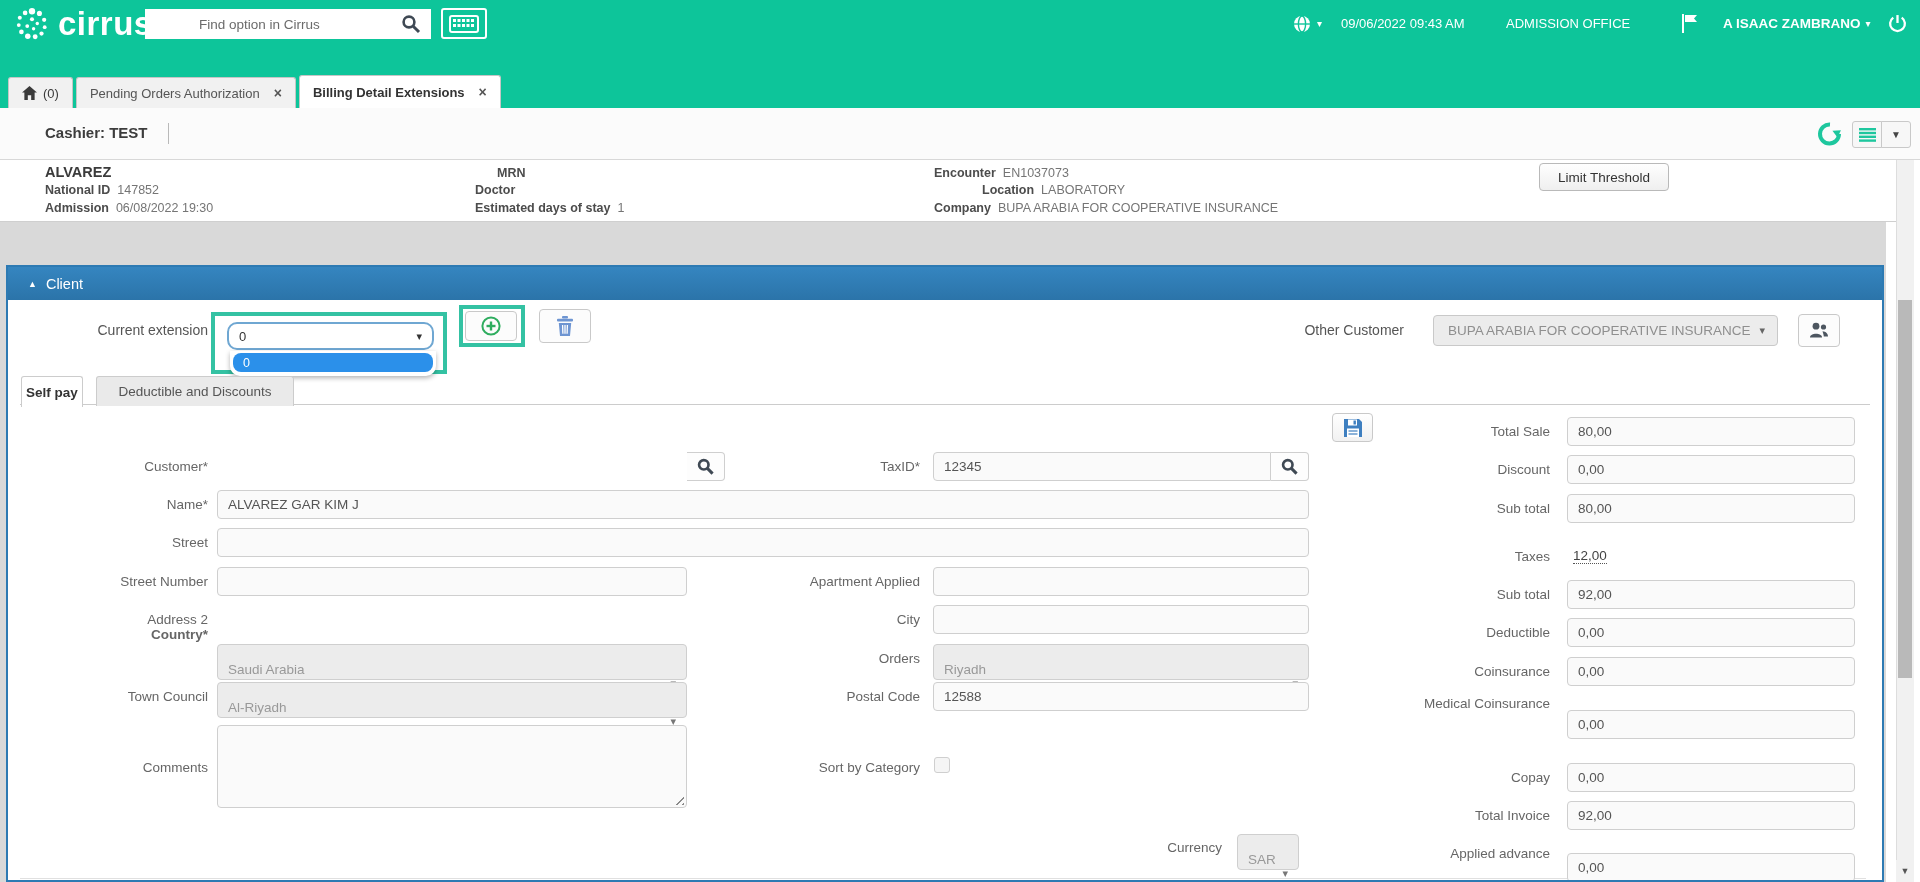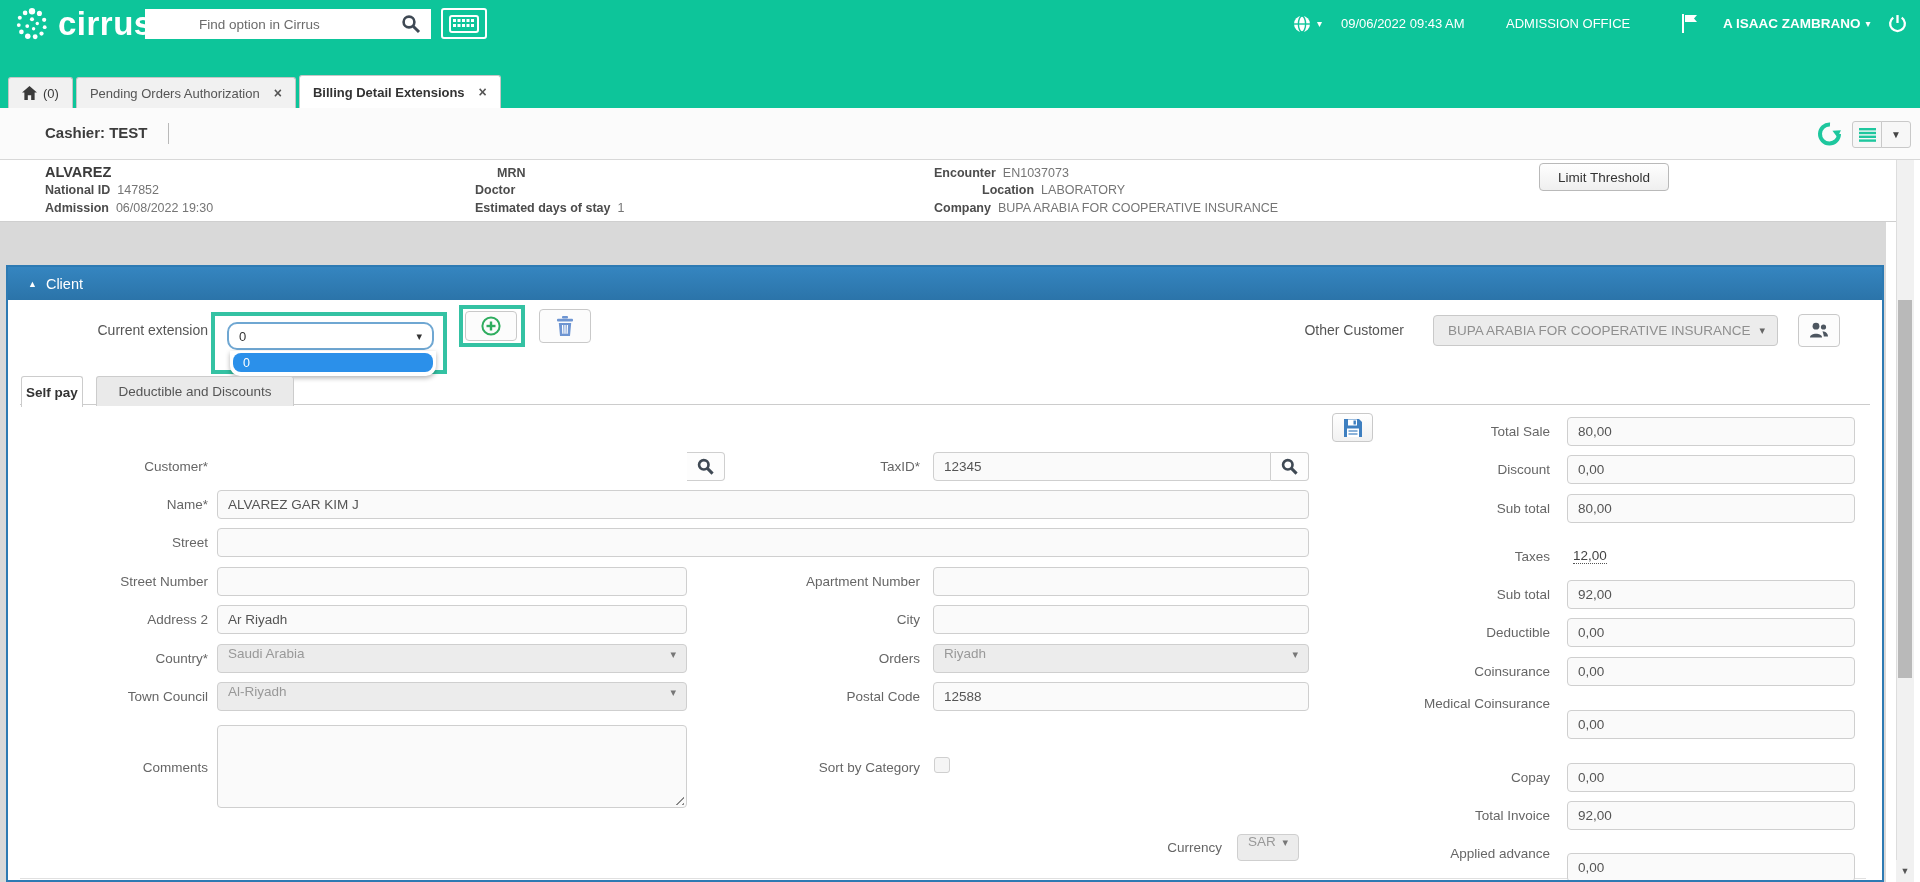--- a/index.html
+++ b/index.html
@@ -65,21 +65,21 @@
   .subtab-line { position:absolute; left:12px; top:137px; width:1850px; height:1px; background:#cccccc; }
   .subtab { position:absolute; top:109px; height:30px; display:flex; align-items:center; justify-content:center; font-size:13.5px; border:1px solid #ccc; border-bottom:none; border-radius:3px 3px 0 0; cursor:pointer; z-index:2; }
   .subtab.active { left:13px; width:62px; background:#fff; color:#333; font-weight:bold; height:31px; }
   .subtab.inactive { left:88px; width:198px; background:#eaeaea; color:#555; }
 
   
   .flabel { position:absolute; font-size:13.5px; color:#666; text-align:right; }
   .finput { position:absolute; height:29px; background:#fafafa; border:1px solid #cfcfcf; border-radius:4px; padding:0 10px; font-size:13.5px; color:#555; font-family:"Liberation Sans",sans-serif; outline:none; }
   .finput.with-btn { border-radius:4px 0 0 4px; }
   .fsearch { position:absolute; width:38px; height:29px; background:#fdfdfd; border:1px solid #cfcfcf; border-left:none; border-radius:0 4px 4px 0; display:flex; align-items:center; justify-content:center; cursor:pointer; }
-  .fselect { position:absolute; height:29px; background:#ececec; border:1px solid #cfcfcf; border-radius:4px; display:flex; align-items:flex-end; padding:11px 10px; font-size:13.5px; color:#999; }
+  .fselect { position:absolute; height:29px; background:#ececec; border:1px solid #cfcfcf; border-radius:4px; display:flex; align-items:flex-start; padding:17px 10px; font-size:13.5px; color:#999;flex-direction:column; }
   .fselect .sel-caret { margin-left:auto; font-size:11px; color:#777; }
   .ftextarea { position:absolute; background:#fafafa; border:1px solid #cfcfcf; border-radius:4px; resize:none; outline:none; font-family:"Liberation Sans",sans-serif; }
   .resize-grip { position:absolute; width:11px; height:11px; background:repeating-linear-gradient(-45deg,#8a8a8a 0 1.5px,transparent 1.5px 4.5px); clip-path:polygon(100% 0,100% 100%,0 100%); }
   .fcheck { position:absolute; width:16px; height:16px; background:#f5f5f5; border:1px solid #cfcfcf; border-radius:3px; cursor:pointer; }
   .save-btn { position:absolute; left:1324px; top:146px; width:41px; height:29px; background:linear-gradient(#ffffff,#f1f1f1); border:1px solid #c9c9c9; border-radius:4px; display:flex; align-items:center; justify-content:center; cursor:pointer; }
   .bottom-line { position:absolute; left:12px; top:611px; width:1846px; height:1px; background:#e0e0e0; }
   .taxes-val { position:absolute; font-size:13.5px; color:#444; border-bottom:1px dotted #555; cursor:pointer; }
 
   
   .right-strip { position:absolute; left:1886px; top:160px; width:34px; height:722px; background:#fff; z-index:1; }
@@ -361,30 +361,29 @@
 
     <div class="flabel" style="left:40px;top:230px;width:160px;">Name*</div>
     <input class="finput" style="left: 209px; top: 223px; width: 1092px;" value="ALVAREZ GAR KIM J">
 
     <div class="flabel" style="left:40px;top:268px;width:160px;">Street</div>
     <input class="finput" style="left: 209px; top: 261px; width: 1092px;" value="">
 
     <div class="flabel" style="left:40px;top:307px;width:160px;">Street Number</div>
     <input class="finput" style="left: 209px; top: 300px; width: 470px;" value="">
 
-    <div class="flabel" style="left:712px;top:307px;width:200px;">Apartment Number</div>
+    <div class="flabel" style="left:712px;top:307px;width:200px;">Apartment Applied</div>
     <input class="finput" style="left: 925px; top: 300px; width: 376px;" value="">
 
     <div class="flabel" style="left:40px;top:345px;width:160px;">Address 2</div>
-    <input class="finput" style="left: 209px; top: 338px; width: 470px;" value="Ar Riyadh">
 
     <div class="flabel" style="left:712px;top:345px;width:200px;">City</div>
     <input class="finput" style="left: 925px; top: 338px; width: 376px;" value="">
 
-    <div class="flabel" style="left:40px;top:384px;width:160px;">Country*</div>
+    <div class="flabel" style="left:40px;top:360px;width:160px;font-weight:bold;">Country*</div>
     <div class="fselect" style="left:209px;top:377px;width:470px;">
       <span>Saudi Arabia</span>
       <span class="sel-caret">▾</span>
     </div>
 
     <div class="flabel" style="left:712px;top:384px;width:200px;">Orders</div>
     <div class="fselect" style="left:925px;top:377px;width:376px;">
       <span>Riyadh</span>
       <span class="sel-caret">▾</span>
     </div>

